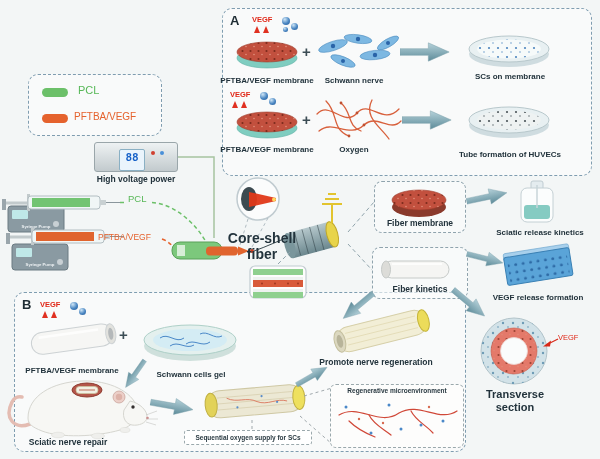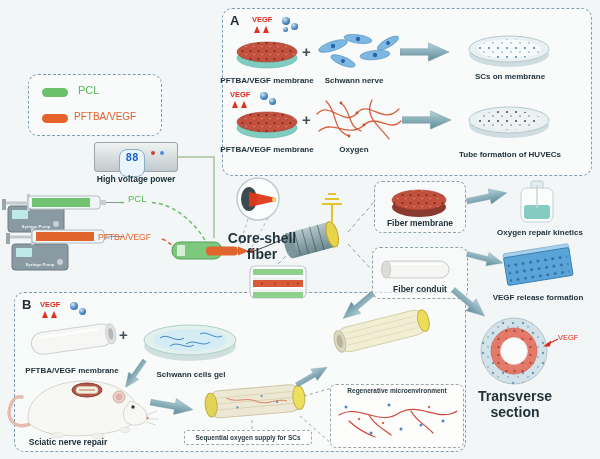--- a/index.html
+++ b/index.html
@@ -12,21 +12,21 @@
   .tag{position:absolute;z-index:3;font-size:13px;font-weight:bold;color:#1e2c33}
   .plus{position:absolute;z-index:3;font-size:15px;font-weight:bold;color:#3c4d55}
   .leg-text{position:absolute;z-index:3;font-weight:normal}
   .swatch{position:absolute;z-index:3;border-radius:5px}
   .vegf-badge{position:absolute;z-index:4;width:58px;height:28px}
   .vegf-text{font-size:7.5px;font-weight:bold;color:#e02818;display:block}
   .tri-row{display:flex;gap:3px;margin-top:2px;margin-left:2px}
   .up-tri{width:0;height:0;border-left:3px solid transparent;border-right:3px solid transparent;border-bottom:7px solid #e03020}
   .sphere{position:absolute;border-radius:50%;background:radial-gradient(circle at 35% 30%,#cfe6f6,#4a86c2 55%,#265a96)}
   .power-box{position:absolute;z-index:1;background:linear-gradient(#eef2f3,#c2cacd);border:1px solid #9aa6aa;border-radius:3px}
-  .power-screen{position:absolute;left:24px;top:6px;width:26px;height:28px;background:#eaf4fc;border:1px solid #8ab0c4;color:#1560c8;font-family:"DejaVu Sans Mono",monospace;font-weight:bold;font-size:11px;text-align:center;line-height:15px;border-radius:8px}
+  .power-screen{position:absolute;left:24px;top:6px;width:26px;height:22px;background:#eaf4fc;border:1px solid #8ab0c4;color:#1560c8;font-family:"DejaVu Sans Mono",monospace;font-weight:bold;font-size:11px;text-align:center;line-height:15px;border-radius:2px}
   .mini-box{position:absolute;z-index:3;background:#fff;border:1px dashed #9aa8ac;border-radius:3px;font-size:6.5px;font-weight:bold;color:#2a3a42;text-align:center;line-height:13px}
   .micro-box{position:absolute;z-index:3;background:#fdfdfc;border:1px dashed #9aa8ac;border-radius:6px}
   .micro-label{position:absolute;top:2px;left:0;right:0;font-size:6.5px;font-weight:bold;color:#2a3a42;text-align:center;z-index:2}
 </style>
 </head>
 <body>
 
 <div id="stage">
 
   <div class="panel" style="left:28px;top:74px;width:134px;height:62px"></div>
@@ -357,40 +357,41 @@
       </div>
     <div class="sphere" style="left:30px;top:2px;width:8px;height:8px"></div>
     <div class="sphere" style="left:39px;top:8px;width:7px;height:7px"></div>
   </div>
   <div class="lbl" style="left:219px;top:145px;width:96px">PFTBA/VEGF membrane</div>
   <div class="plus" style="left:302px;top:111px">+</div>
   <div class="lbl" style="left:315px;top:145px;width:78px">Oxygen</div>
   <div class="lbl" style="left:453px;top:150px;width:114px">Tube formation of HUVECs</div>
 
   <div class="lbl" style="left:382px;top:219px;width:76px;font-size:8.5px">Fiber membrane</div>
-  <div class="lbl" style="left:486px;top:228px;width:108px">Oxygen repair kinetics</div>
-  <div class="lbl" style="left:386px;top:285px;width:68px;font-size:8.5px">Fiber conduit</div>
+  <div class="lbl" style="left:486px;top:228px;width:108px">Sciatic release kinetics</div>
+  <div class="lbl" style="left:386px;top:285px;width:68px;font-size:8.5px">Fiber kinetics</div>
   <div class="lbl" style="left:488px;top:293px;width:100px">VEGF release formation</div>
-  <div class="lbl" style="left:472px;top:388px;width:86px;font-size:14px">Transverse section</div>
+  <div class="lbl" style="left:472px;top:388px;width:86px;font-size:11px">Transverse section</div>
   <div class="leg-text" style="left:558px;top:333px;font-size:7.5px;color:#e02818">VEGF</div>
 
   <div class="tag" style="left:22px;top:297px">B</div>
   <div class="vegf-badge" style="left:40px;top:300px">
     <span class="vegf-text">VEGF</span>
     <div class="tri-row">
         <div class="up-tri"></div>
         <div class="up-tri"></div>
       </div>
     <div class="sphere" style="left:30px;top:2px;width:8px;height:8px"></div>
     <div class="sphere" style="left:39px;top:8px;width:7px;height:7px"></div>
   </div>
   <div class="lbl" style="left:24px;top:366px;width:96px">PFTBA/VEGF membrane</div>
   <div class="plus" style="left:119px;top:326px">+</div>
   <div class="lbl" style="left:150px;top:370px;width:82px">Schwann cells gel</div>
   <div class="lbl" style="left:22px;top:438px;width:92px;font-size:8.5px">Sciatic nerve repair</div>
+  <div class="lbl" style="left:300px;top:358px;width:152px;font-size:8.5px">Promote nerve regeneration</div>
   <div class="mini-box" style="left:184px;top:430px;width:128px;height:15px">Sequential oxygen supply for SCs</div>
 
   <div class="micro-box" style="left:330px;top:384px;width:134px;height:64px">
     <div class="micro-label">Regenerative microenvironment</div>
     <svg width="132" height="50" style="position:absolute;left:0;top:12px">
       <g stroke="#d04838" stroke-width="1.2" fill="none" stroke-linecap="round">
         <path d="M8,18 C 28,6 48,30 68,16 C 88,4 108,26 126,14"></path>
         <path d="M38,18 C 43,28 53,32 60,38"></path>
         <path d="M80,14 C 85,24 95,28 102,36"></path>
         <path d="M18,24 C 26,32 34,36 44,40"></path>

